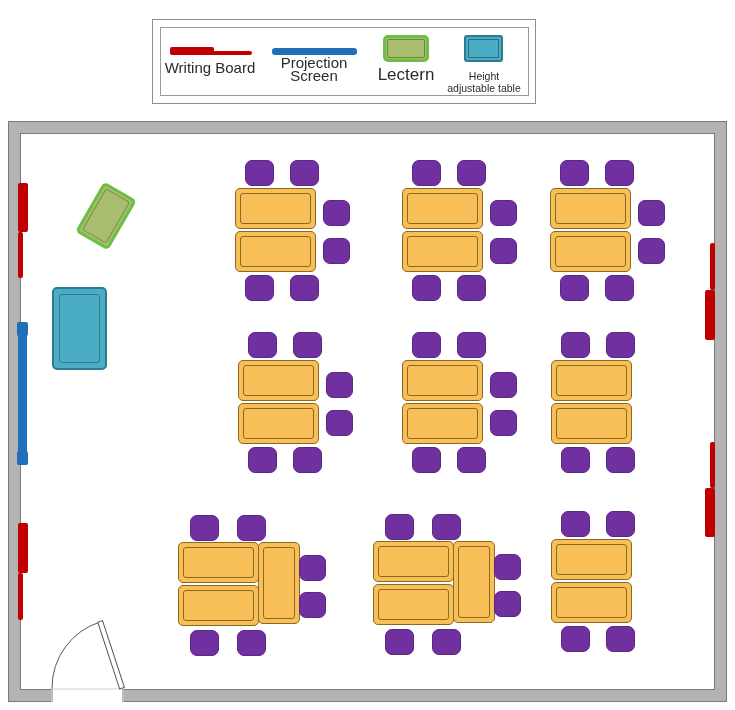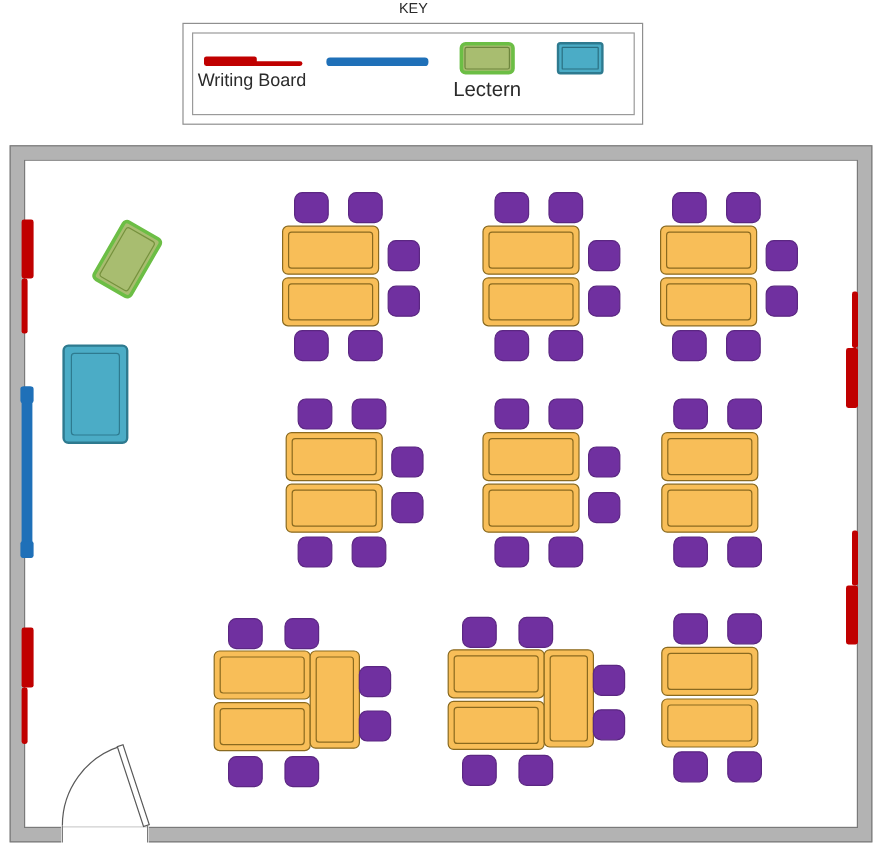--- a/index.html
+++ b/index.html
@@ -42,38 +42,45 @@
   .adj-table{position:absolute;background:#4bacc6;border:2px solid #2e7a8f;
     border-radius:5px;box-sizing:border-box;}
   .adj-table:after{content:"";position:absolute;inset:5px;border:1.5px solid #2e7a8f;border-radius:3px;}
   .door-svg{position:absolute;left:40px;top:613px;width:104px;height:95px;}
 </style>
 </head>
 <body>
 
 <div id="canvas">
 
-  <div class="key-title">KEY</div>
   <div class="key-outer"></div>
   <div class="key-inner"></div>
 
   <div class="kb-thick" style="background: rgb(192, 0, 0);"></div>
   <div class="kb-thin" style="background: rgb(192, 0, 0);"></div>
   <div class="key-label" style="left:160px;top:61px;width:100px;">Writing Board</div>
 
   <div class="kp-bar" style="background: rgb(31, 112, 184);"></div>
+  <div class="key-label" style="left:269px;top:56px;width:90px;">
+    <span>Projection</span><br>
+    <span>Screen</span>
+  </div>
 
   <div class="kl-box" style="background: rgb(168, 189, 112); border-color: rgb(108, 190, 69);">
       <span class="inner"></span>
     </div>
   <div class="key-label" style="left:374px;top:68px;width:64px;font-size:17px;">Lectern</div>
 
   <div class="kt-box" style="background: rgb(75, 172, 198); border-color: rgb(46, 122, 143);">
       <span class="inner"></span>
     </div>
+  <div class="key-label" style="left:437px;top:70px;width:94px;font-size:10.5px;line-height:12px;">
+    <span>Height</span><br>
+    <span>adjustable table</span>
+  </div>
 
   <div class="walls">
     <div class="floor"></div>
   </div>
 
   <div id="furniture" style="position:absolute;inset:0;">
       <div class="wallbar" style="position: absolute; left: 18px; top: 183px; width: 10px; height: 49px; background: rgb(192, 0, 0); border-radius: 2px;"></div>
       <div class="wallbar" style="position: absolute; left: 18px; top: 232px; width: 5px; height: 46px; background: rgb(192, 0, 0); border-radius: 2px;"></div>
       <div class="wallbar" style="position: absolute; left: 18px; top: 322px; width: 9px; height: 143px; background: rgb(31, 112, 184); border-radius: 2px;"></div>
       <div class="wallbar" style="position: absolute; left: 17px; top: 322px; width: 11px; height: 14px; background: rgb(31, 112, 184); border-radius: 2px;"></div>

